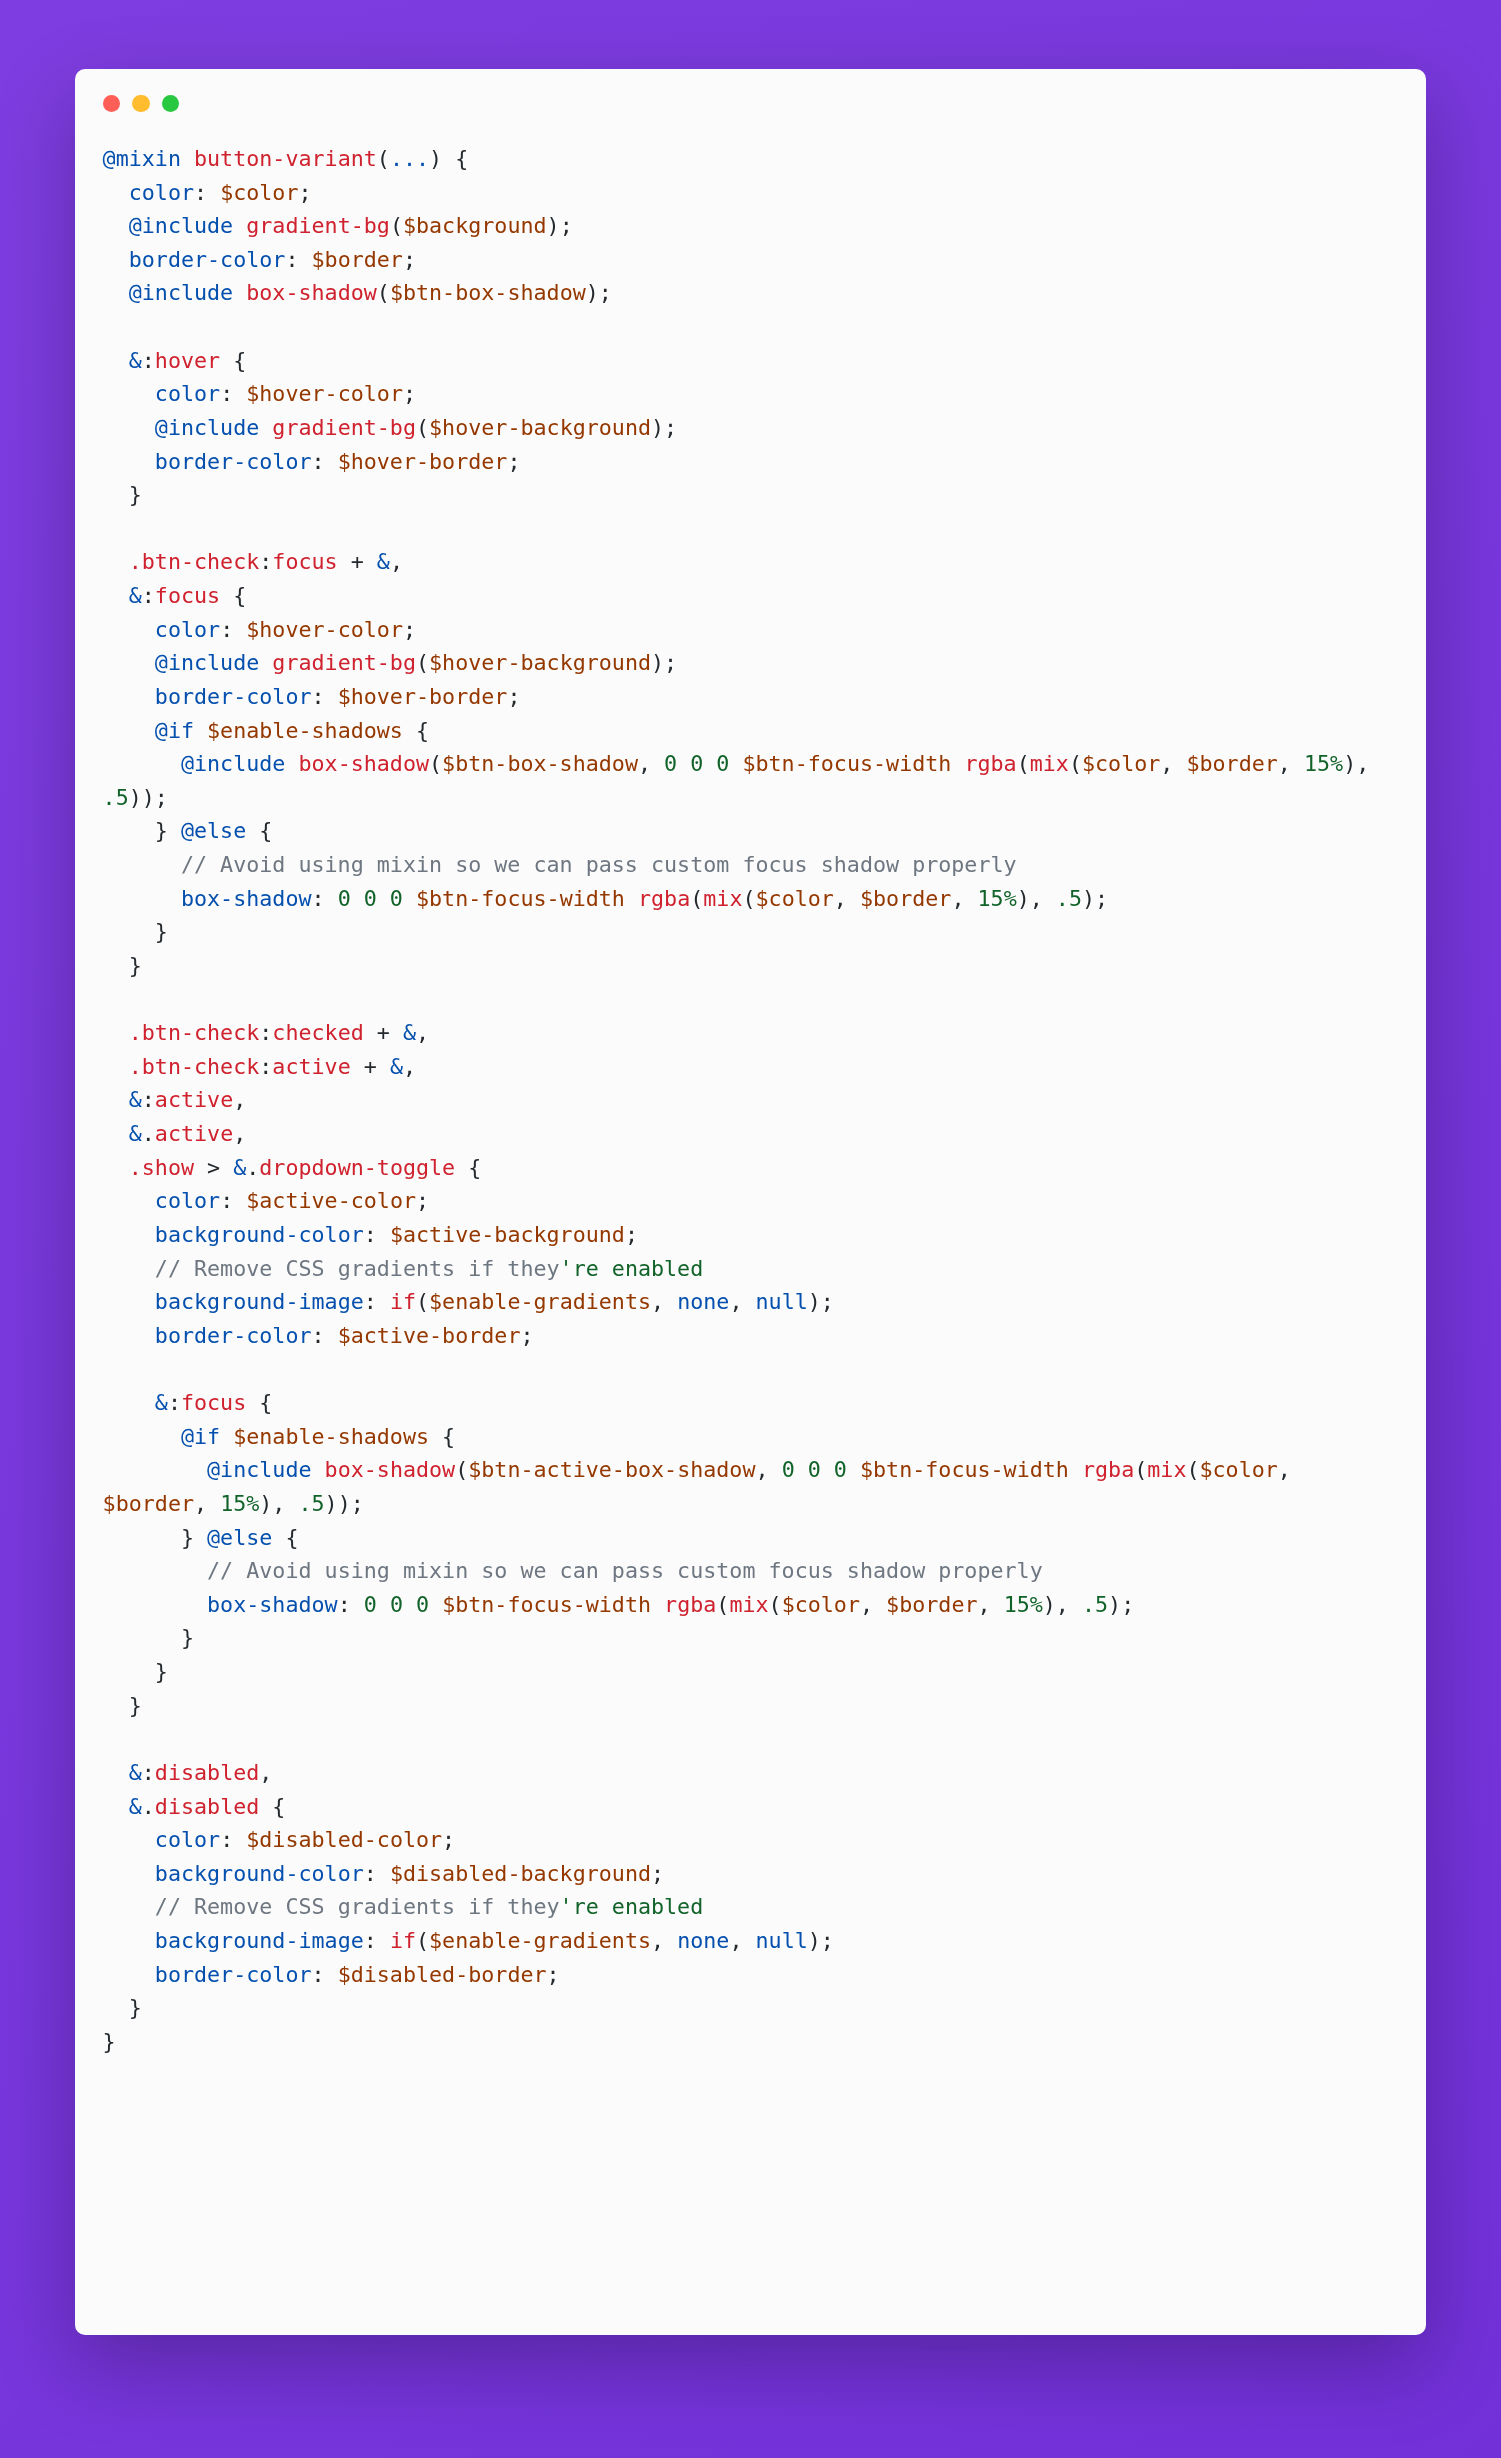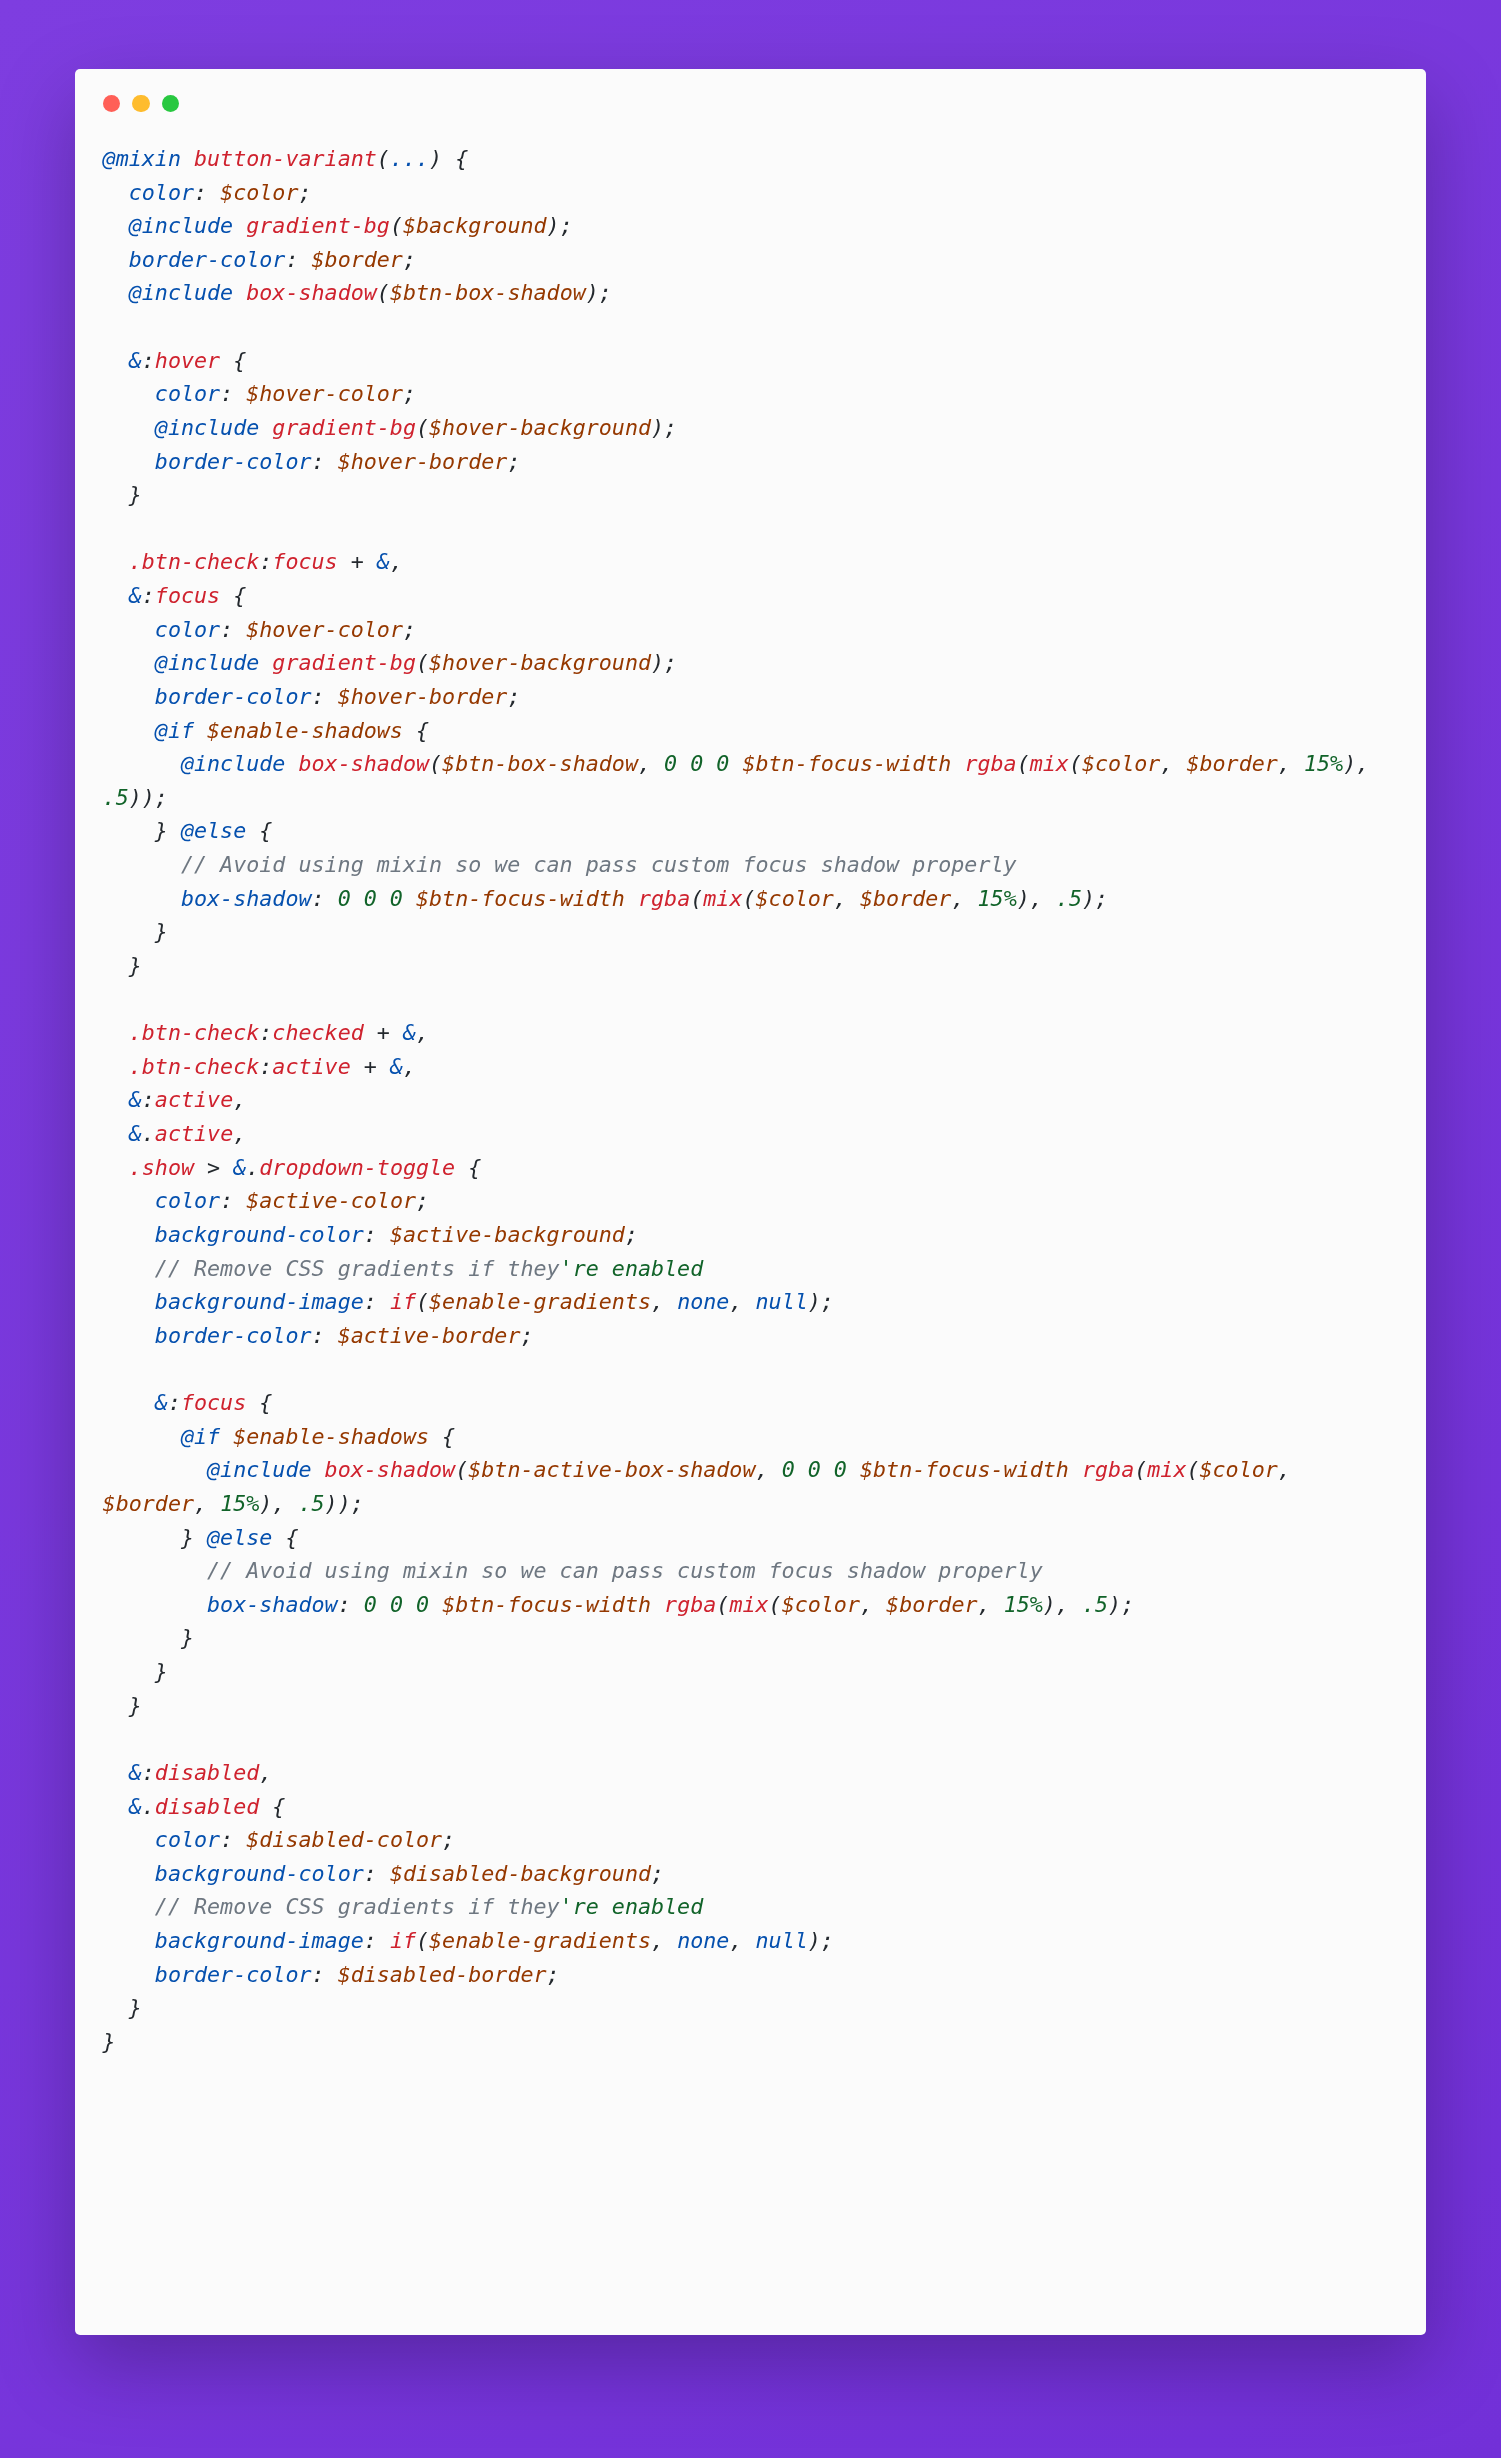--- a/index.html
+++ b/index.html
@@ -19,25 +19,24 @@
   *{box-sizing:border-box}
   html,body{margin:0;padding:0}
   body{
     min-height:100vh;
     background:linear-gradient(135deg,var(--bg-grad-a),var(--bg-grad-b));
     padding:69px 75px 89px;
     font-family:ui-monospace,SFMono-Regular,Menlo,Monaco,Consolas,"Liberation Mono",monospace;
   }
   .card{
     background:var(--card);
-    border-radius:5px;
+    border-radius:10px;
     box-shadow:0 29.6px 79px rgba(0,0,0,.25);
     padding:25.6px 27.6px 39px;
     min-height:2266px;
-    font-style:italic;
   }
   .traffic{display:flex;gap:11.8px;margin-bottom:29.6px}
   .dot{width:17.7px;height:17.7px;border-radius:50%}
   .dot-r{background:var(--dot-r)}
   .dot-y{background:var(--dot-y)}
   .dot-g{background:var(--dot-g)}
   pre.code{
     margin:0;
     font-size:21.7px;
     line-height:1.55;

